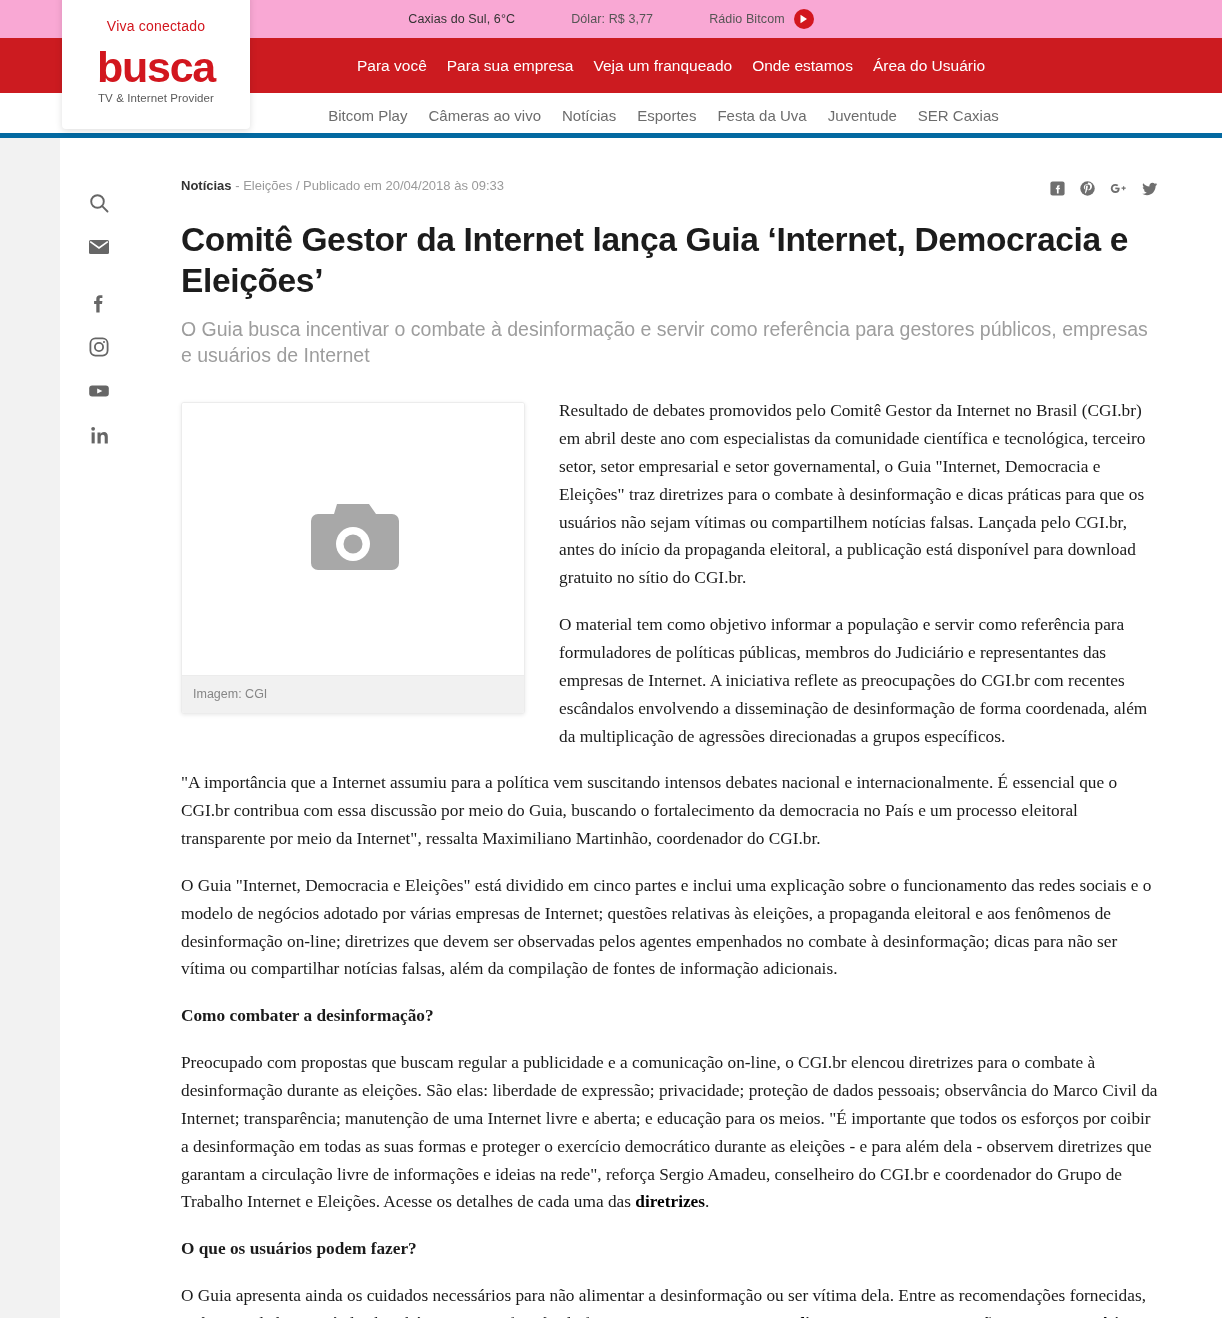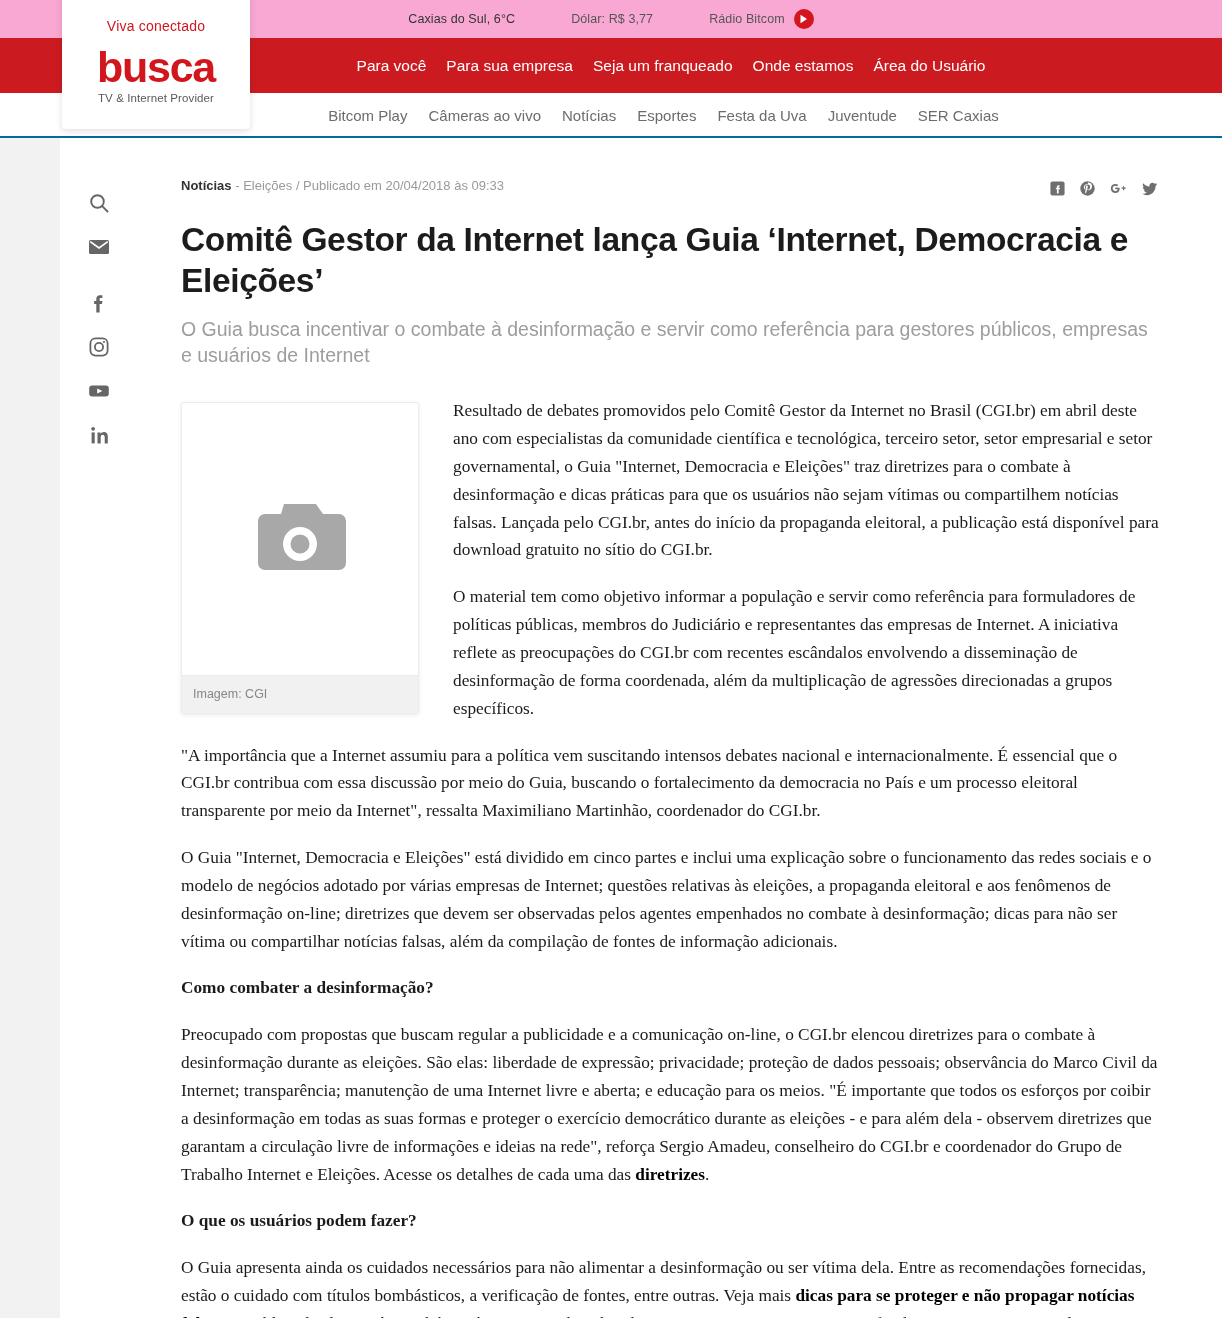--- a/index.html
+++ b/index.html
@@ -78,21 +78,21 @@
     font-size: 15.5px;
     text-decoration: none;
     white-space: nowrap;
   }
 
   .subbar {
     position: absolute;
     left: 0; top: 93px;
     width: 1222px; height: 45px;
     background: #fff;
-    border-bottom: 2px solid #0369a1;
+    border-bottom: 5px solid #0369a1;
   }
   .subbar-nav {
     position: absolute;
     left: 0; top: 0;
     width: 1222px; height: 44px;
     display: flex;
     align-items: center;
     justify-content: center;
     gap: 21px;
     padding-left: 105px;
@@ -202,21 +202,21 @@
 
   .body-area {
     margin-top: 28px;
     font-family: "Liberation Serif", serif;
     font-size: 17.3px;
     line-height: 1.61;
     color: #1b1b1b;
   }
   .figure {
     float: left;
-    width: 238px;
+    width: 344px;
     margin: 5px 34px 16px 0;
     background: #fff;
     border: 1px solid #ececec;
     border-radius: 3px;
     box-shadow: 0 1px 4px rgba(0,0,0,.09);
     overflow: hidden;
   }
   .figure-img {
     height: 272px;
     background: #fff;
@@ -263,21 +263,21 @@
               </svg>
           </span>
         </span>
       </div>
     </div>
 
     <div class="redbar">
       <nav class="redbar-nav">
         <a href="#">Para você</a>
         <a href="#">Para sua empresa</a>
-        <a href="#">Seja um franqueado</a>
+        <a href="#">Veja um franqueado</a>
         <a href="#">Onde estamos</a>
         <a href="#">Área do Usuário</a>
       </nav>
     </div>
 
     <div class="subbar">
       <nav class="subbar-nav">
         <a href="#">Bitcom Play</a>
         <a href="#">Câmeras ao vivo</a>
         <a href="#">Notícias</a>

